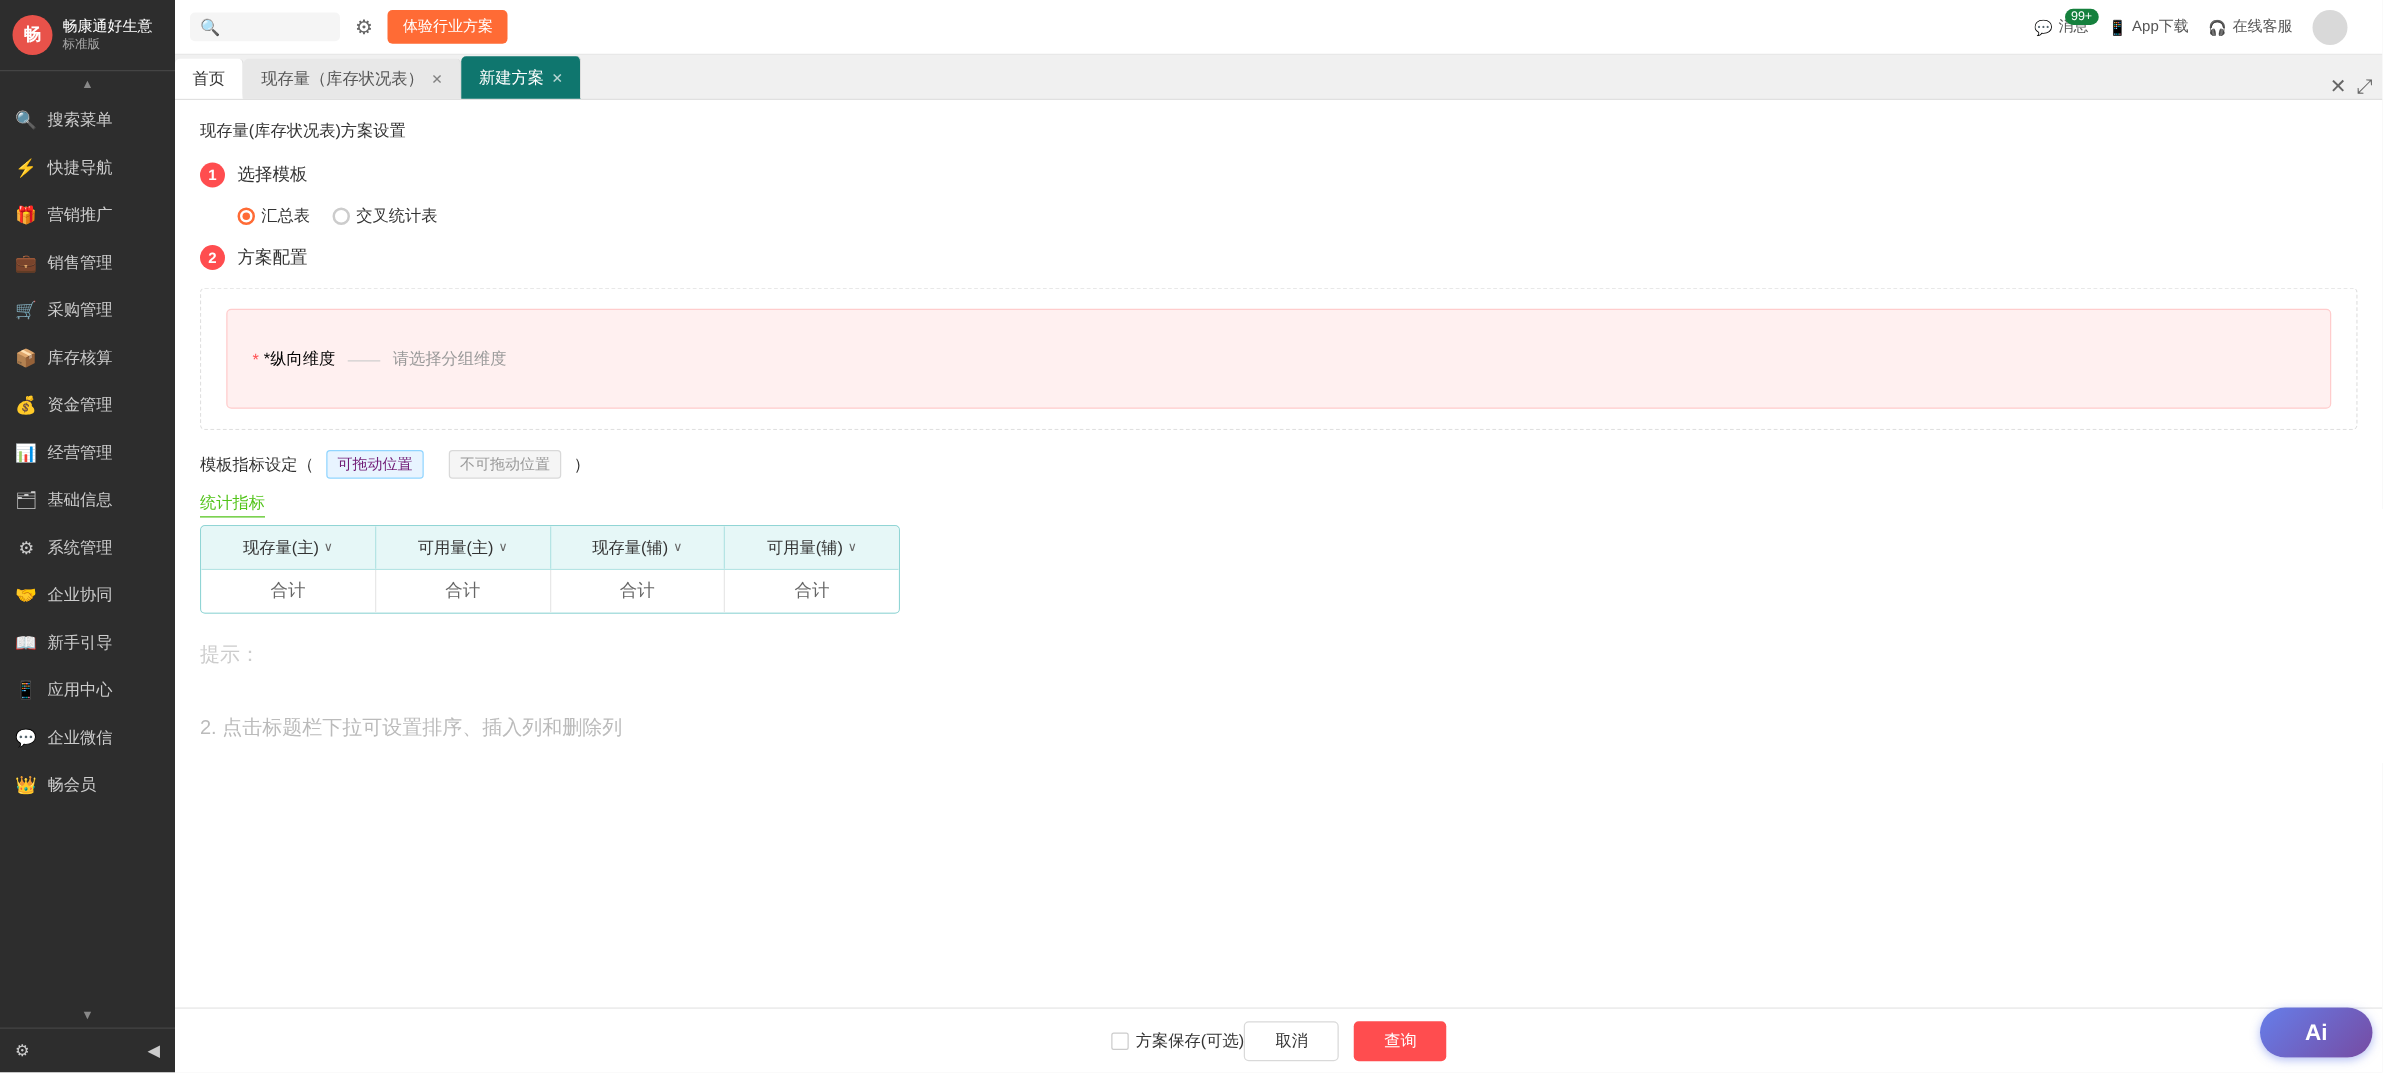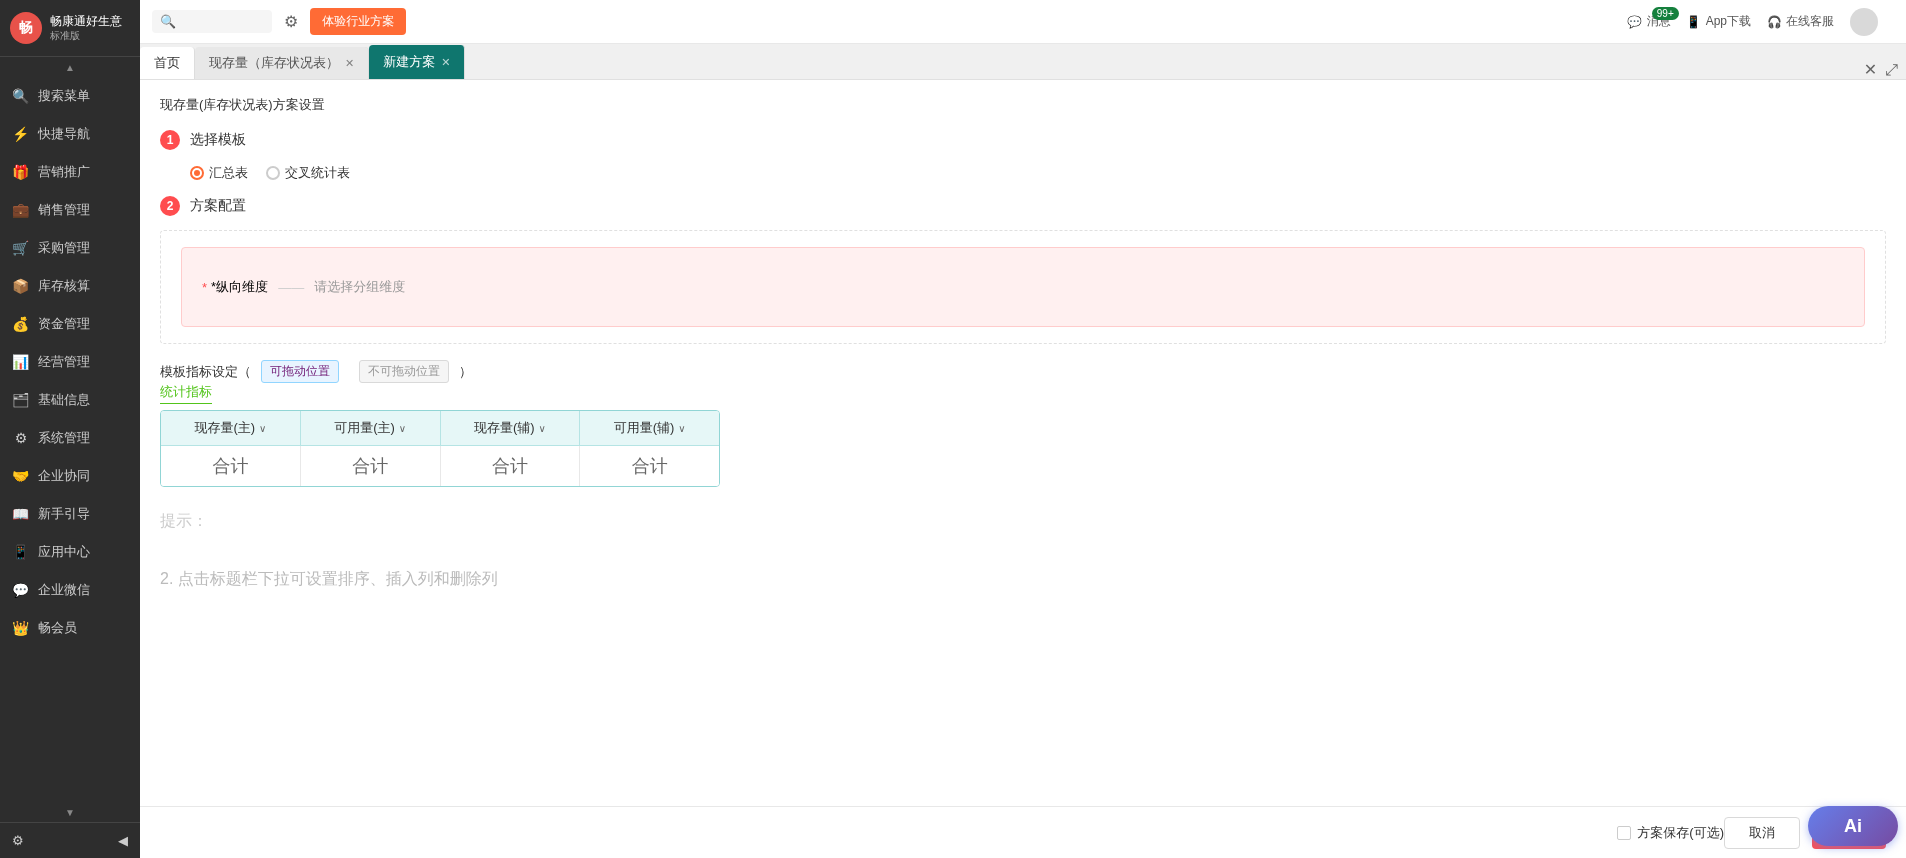--- a/index.html
+++ b/index.html
@@ -264,20 +264,21 @@
     .required-star { color: #ff4d4f; margin-right: 4px; }
     .dim-text { color: #999; font-size: 13px; text-align: right; }
     .dash-line { color: #ccc; margin: 0 10px; }
 
     
     .indicator-row {
       display: flex;
       align-items: center;
       gap: 10px;
       margin-top: 16px;
+      margin-bottom: 10px;
       font-size: 13px;
       color: #333;
     }
     .indicator-tag {
       display: inline-block;
       padding: 2px 8px;
       border-radius: 3px;
       font-size: 12px;
     }
     .indicator-tag.movable { background: #e8f4ff; color: #701a75; border: 1px solid #91d5ff; }
@@ -316,41 +317,41 @@
     }
     .stats-col:last-child { border-right: none; }
     .stats-col .chevron { color: #666; font-size: 10px; cursor: pointer; }
     .stats-table-body { display: flex; background: #fff; border-top: 1px solid #b5e4e4; }
     .stats-body-col {
       flex: 1;
       padding: 8px 12px;
       border-right: 1px solid #e8e8e8;
       text-align: center;
       color: #666;
-      font-size: 18px;
+      font-size: 14px;
     }
     .stats-body-col:last-child { border-right: none; }
 
     
     .tips-section {
       margin-top: 20px;
       color: #bbb;
       font-size: 16px;
       line-height: 1.8;
     }
     .tips-section .tip-title { color: #ccc; }
 
     
     .footer-bar {
       height: 52px;
       background: #fff;
       border-top: 1px solid #e8e8e8;
       display: flex;
       align-items: center;
-      justify-content: flex-end;
+      justify-content: center;
       padding: 0 20px;
       flex-shrink: 0;
     }
     .save-checkbox { display: flex; align-items: center; gap: 6px; font-size: 13px; color: #333; cursor: pointer; }
     .checkbox-box {
       width: 14px; height: 14px;
       border: 1px solid #ccc;
       border-radius: 2px;
     }
     .footer-btns { display: flex; gap: 12px; }

